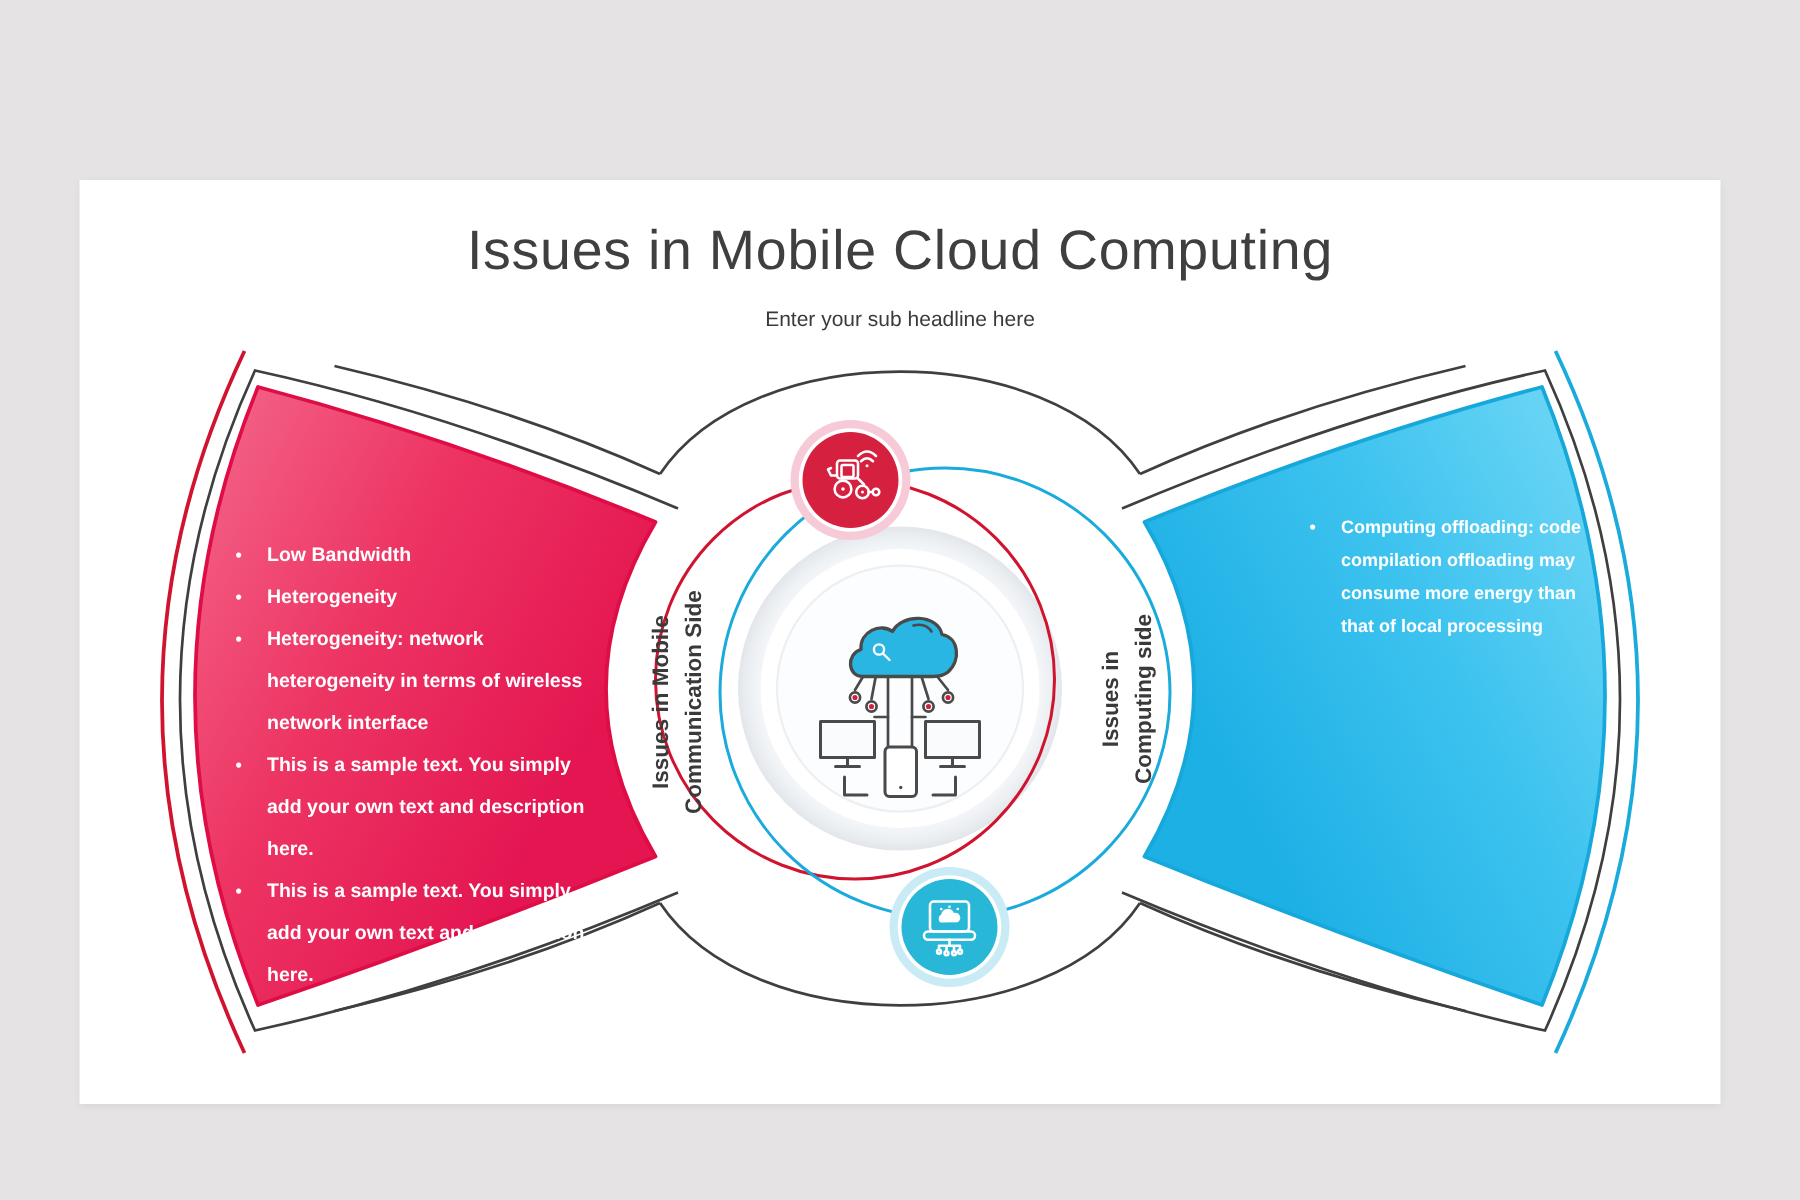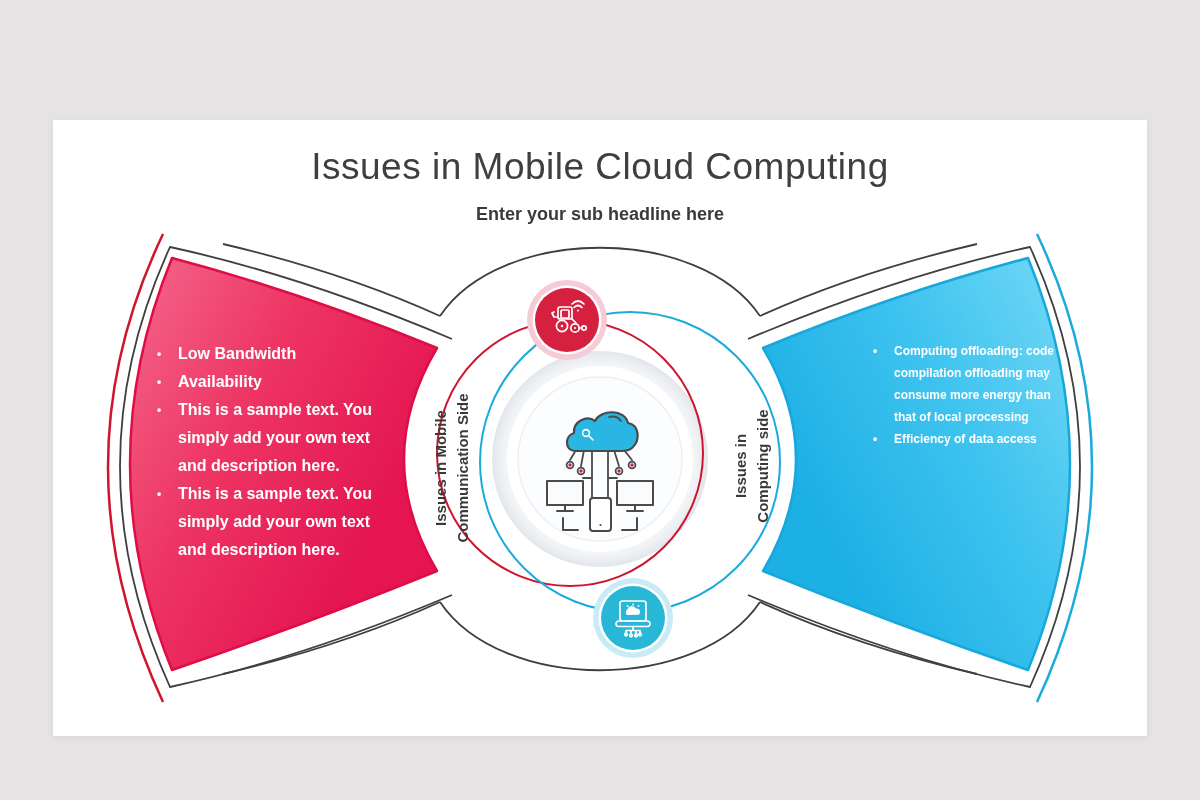--- a/index.html
+++ b/index.html
@@ -11,40 +11,40 @@
   .slide{
     position:absolute;left:53px;top:92px;width:1094px;height:616px;
     background:#ffffff;box-shadow:0 1px 6px rgba(0,0,0,.07);margin-top:28px;
   }
   .title{
     position:absolute;left:0;top:26px;width:100%;text-align:center;
     font-size:37px;font-weight:400;color:#3f3f3f;letter-spacing:.5px;
   }
   .subtitle{
     position:absolute;left:0;top:84px;width:100%;text-align:center;
-    font-size:18px;font-weight:700;color:#3a3a3a;
+    font-size:14px;font-weight:400;color:#3a3a3a;
   }
   svg.diagram{position:absolute;left:0;top:0;width:1094px;height:616px;}
   .vlabel{
     position:absolute;width:190px;height:44px;
     display:flex;flex-direction:column;justify-content:center;
     text-align:center;font-size:15px;font-weight:700;color:#3a3a3a;
     line-height:1.45;transform:rotate(-90deg);white-space:nowrap;
   }
   .vlabel.left{left:304px;top:326px;}
   .vlabel.right{left:604px;top:324px;}
   ul.bullets{
     position:absolute;margin:0;padding:0;list-style:none;color:#ffffff;
     font-weight:700;
   }
   ul.bullets li{position:relative;padding-left:23px;}
   ul.bullets li::before{
     content:"\2022";position:absolute;left:2px;top:0;font-size:12px;
   }
-  ul.bullets.left-list{left:102px;top:220px;width:238px;font-size:16px;line-height:28px;}
+  ul.bullets.left-list{left:102px;top:236px;width:238px;font-size:13px;line-height:28px;}
   ul.bullets.right-list{left:818px;top:220px;width:205px;font-size:12px;line-height:22px;}
 </style>
 </head>
 <body>
 
 <div class="slide">
 
   <div class="title">Issues in Mobile Cloud Computing</div>
   <div class="subtitle">Enter your sub headline here</div>
 
@@ -173,23 +173,23 @@
     <span>Issues in Mobile</span>
     <span>Communication Side</span>
   </div>
   <div class="vlabel right">
     <span>Issues in</span>
     <span>Computing side</span>
   </div>
 
   <ul class="bullets left-list">
     <li>Low Bandwidth</li>
-    <li>Availability</li>
+    <li>Heterogeneity</li>
+    <li>Heterogeneity: network heterogeneity in terms of wireless network interface</li>
     <li>This is a sample text. You simply add your own text and description here.</li>
     <li>This is a sample text. You simply add your own text and description here.</li>
   </ul>
 
   <ul class="bullets right-list">
     <li>Computing offloading: code compilation offloading may consume more energy than that of local processing</li>
-    <li>Efficiency of data access</li>
   </ul>
 
 </div>
 
 </body></html>

